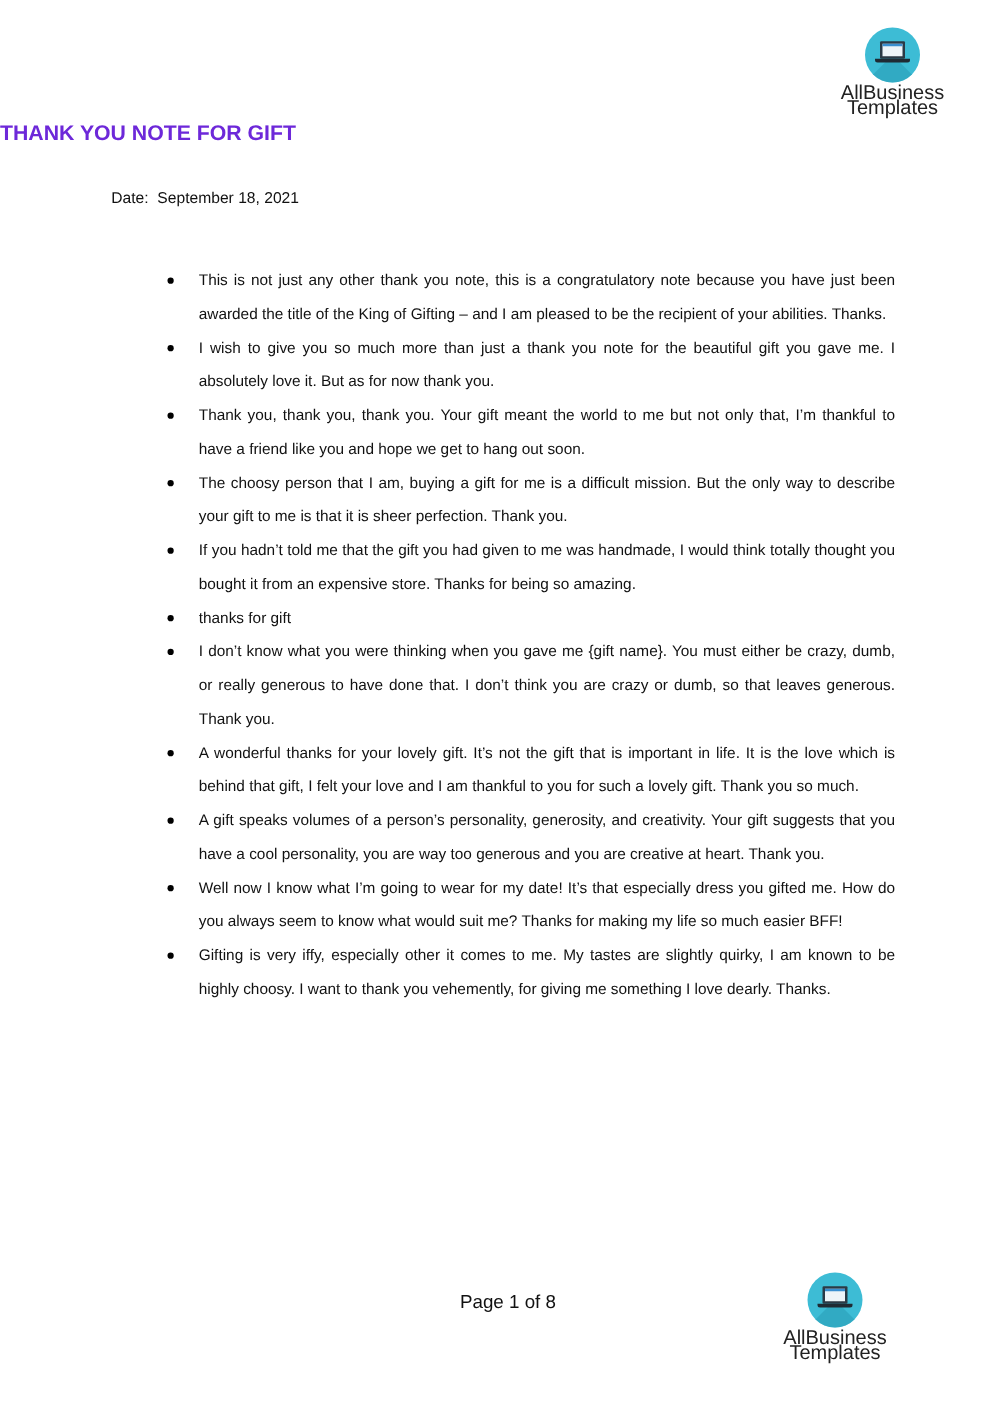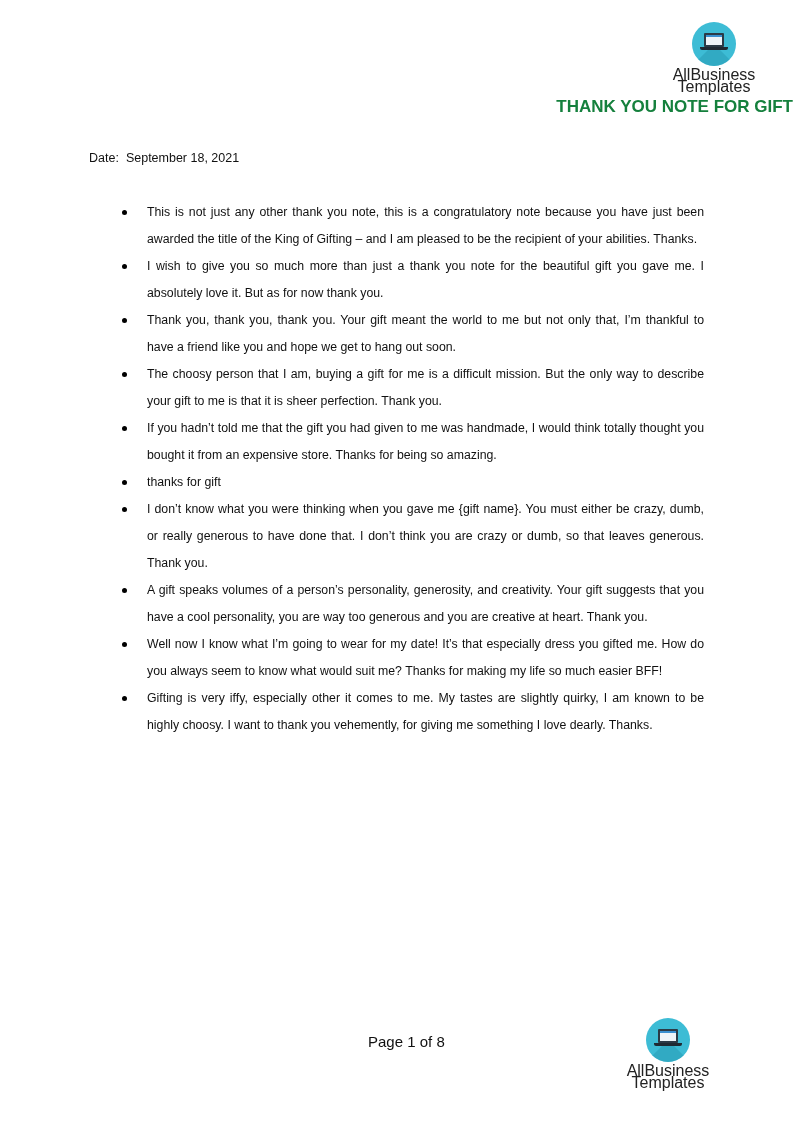--- a/index.html
+++ b/index.html
@@ -11,25 +11,25 @@
   .logo-circle { width: 44px; height: 44px; border-radius: 50%; background: #3dbcd5;
                  margin: 0 auto; position: relative; overflow: hidden; }
   .logo-circle .shadow { position: absolute; left: 22px; top: 22px; width: 40px; height: 40px;
                  background: #2a9fb8; transform: rotate(45deg); transform-origin: 0 0; opacity: 0.6; }
   .laptop-screen { position: absolute; left: 12px; top: 11px; width: 20px; height: 14px;
                  background: #2b3a46; border-radius: 1px; }
   .laptop-screen .inner { position: absolute; left: 2px; top: 2px; width: 16px; height: 10px; background: #eef4f8; }
   .laptop-screen .bar { position: absolute; left: 2px; top: 2px; width: 16px; height: 2px; background: #3a8fd0; }
   .laptop-base { position: absolute; left: 8px; top: 25px; width: 28px; height: 3px; background: #1f2a33; border-radius: 0 0 2px 2px; }
   .logo-text { font-family: "Liberation Sans", sans-serif; font-size: 16px; line-height: 12px; color: #222; margin-top: 3px; }
-  .title { position: absolute; left: 0; width: 793px; top: 97px; text-align: right;
-           font-family: "Liberation Sans", sans-serif; font-weight: bold; font-size: 17px; color: #15803d; }
+  .title { position: absolute; left: 0; width: 793px; top: 97px; text-align: left;
+           font-family: "Liberation Sans", sans-serif; font-weight: bold; font-size: 17px; color: #6d28d9; }
   .date { position: absolute; left: 89px; top: 151px; font-size: 12.5px; color: #111; }
   .date .gap { display: inline-block; width: 7px; }
-  ul.notes { position: absolute; left: 100px; top: 195px; width: 600px; margin: 4px; padding: 0; list-style: none; }
+  ul.notes { position: absolute; left: 100px; top: 195px; width: 600px; margin: 16px; padding: 0; list-style: none; }
   ul.notes li { position: relative; padding-left: 43px; font-size: 12.3px; line-height: 27px;
                 text-align: justify; color: #111; }
   ul.notes li .bullet { position: absolute; left: 18px; top: 11px; width: 5px; height: 5px;
                 border-radius: 50%; background: #000; }
   .page-num { position: absolute; left: 368px; top: 1033px; font-size: 15px; color: #111; }
 </style>
 </head>
 <body>
 
 <div class="logo logo-top">
@@ -54,20 +54,21 @@
 </div>
 
 <ul class="notes">
   <li><span class="bullet"></span><span>This is not just any other thank you note, this is a congratulatory note because you have just been awarded the title of the King of Gifting – and I am pleased to be the recipient of your abilities. Thanks.</span></li>
   <li><span class="bullet"></span><span>I wish to give you so much more than just a thank you note for the beautiful gift you gave me. I absolutely love it. But as for now thank you.</span></li>
   <li><span class="bullet"></span><span>Thank you, thank you, thank you. Your gift meant the world to me but not only that, I’m thankful to have a friend like you and hope we get to hang out soon.</span></li>
   <li><span class="bullet"></span><span>The choosy person that I am, buying a gift for me is a difficult mission. But the only way to describe your gift to me is that it is sheer perfection. Thank you.</span></li>
   <li><span class="bullet"></span><span>If you hadn’t told me that the gift you had given to me was handmade, I would think totally thought you bought it from an expensive store. Thanks for being so amazing.</span></li>
   <li><span class="bullet"></span><span>thanks for gift</span></li>
   <li><span class="bullet"></span><span>I don’t know what you were thinking when you gave me {gift name}. You must either be crazy, dumb, or really generous to have done that. I don’t think you are crazy or dumb, so that leaves generous. Thank you.</span></li>
+  <li><span class="bullet"></span><span>A wonderful thanks for your lovely gift. It’s not the gift that is important in life. It is the love which is behind that gift, I felt your love and I am thankful to you for such a lovely gift. Thank you so much.</span></li>
   <li><span class="bullet"></span><span>A gift speaks volumes of a person’s personality, generosity, and creativity. Your gift suggests that you have a cool personality, you are way too generous and you are creative at heart. Thank you.</span></li>
   <li><span class="bullet"></span><span>Well now I know what I’m going to wear for my date! It’s that especially dress you gifted me. How do you always seem to know what would suit me? Thanks for making my life so much easier BFF!</span></li>
   <li><span class="bullet"></span><span>Gifting is very iffy, especially other it comes to me. My tastes are slightly quirky, I am known to be highly choosy. I want to thank you vehemently, for giving me something I love dearly. Thanks.</span></li>
 </ul>
 
 <div class="page-num">Page 1 of 8</div>
 
 <div class="logo logo-bottom">
   <div class="logo-circle">
     <div class="shadow"></div>

